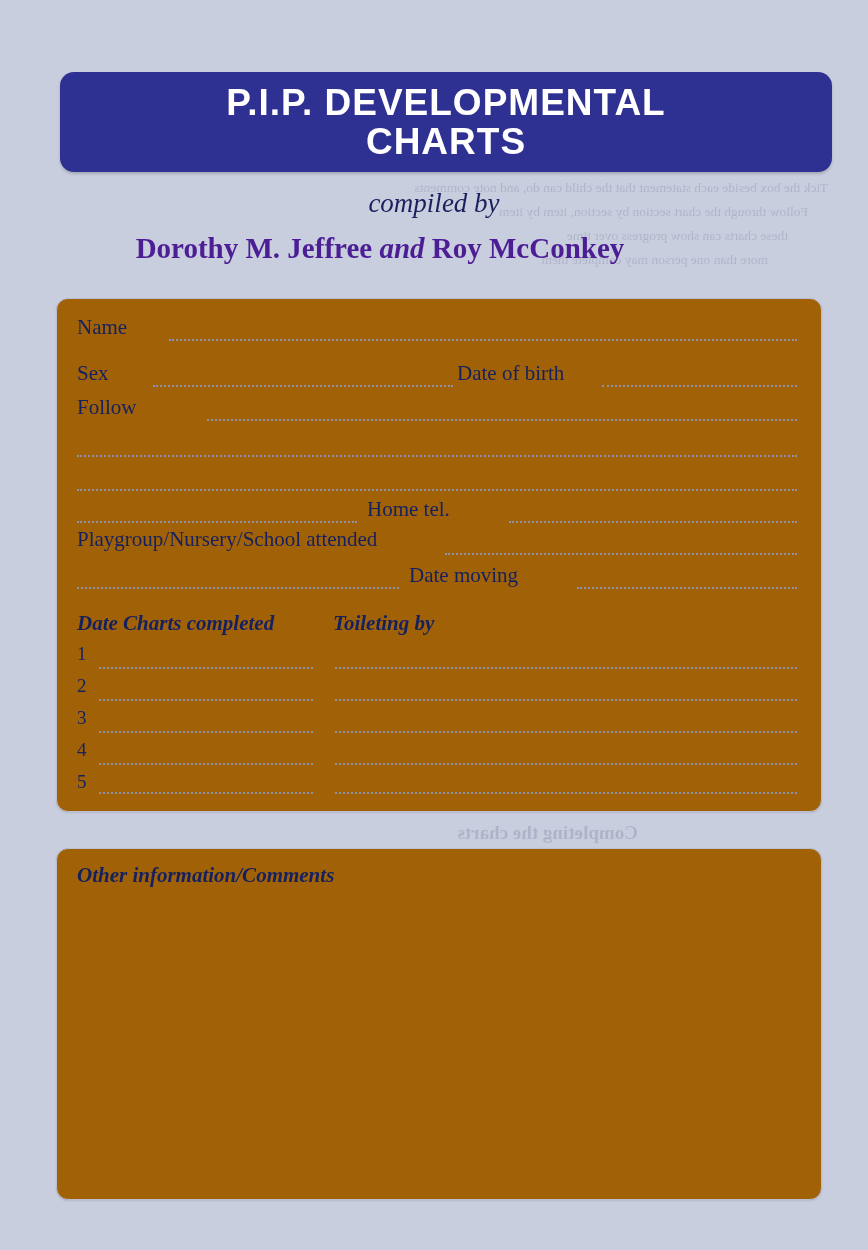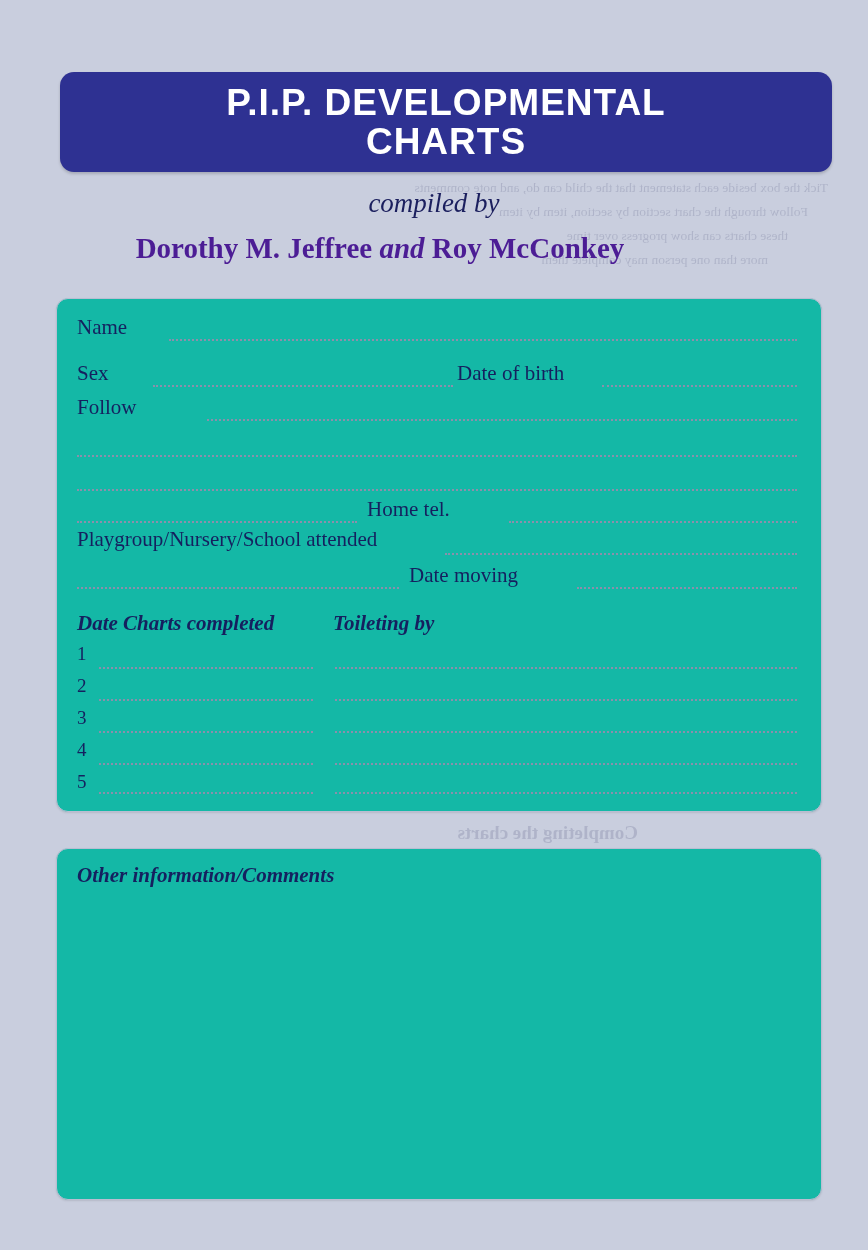--- a/index.html
+++ b/index.html
@@ -93,21 +93,21 @@
     font-weight: bold;
   }
   .authors .and {
     font-style: italic;
     font-weight: bold;
   }
 
   
   .card {
     position: absolute;
-    background: #14b8a6;
+    background: #a16207;
     border: 1px solid #b9bed2;
     border-radius: 12px;
     box-shadow: 0 1px 2px rgba(0,0,0,0.10);
   }
   #form-card {
     left: 56px;
     top: 298px;
     width: 764px;
     height: 512px;
   }

